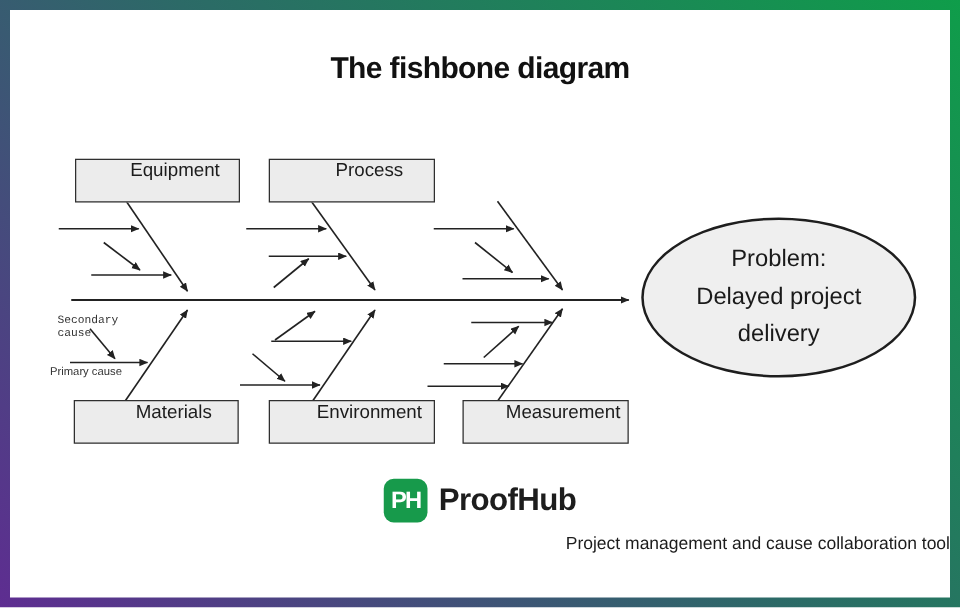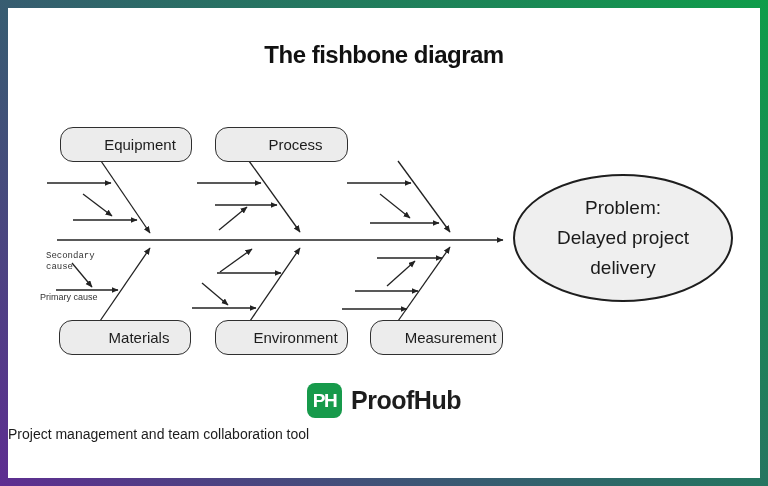--- a/index.html
+++ b/index.html
@@ -11,42 +11,42 @@
   .inner{position:relative;width:752px;height:470px;background:#ffffff;overflow:hidden;}
   .title{
     position:absolute;top:33px;left:0;width:100%;text-align:center;
     font-size:24px;font-weight:bold;color:#111;letter-spacing:-0.5px;margin:0;
   }
   svg.bones{position:absolute;left:0;top:0;width:752px;height:470px;}
   .bone{stroke:#222222;stroke-width:1.3;fill:none;}
   .spine{stroke:#222222;stroke-width:1.7;fill:none;}
   .cat-box{
     position:absolute;box-sizing:border-box;height:35px;
-    background:#ececec;border:1.6px solid #2f2f2f;border-radius:13px;
-    display:flex;align-items:center;justify-content:center;
+    background:#ececec;border:1.6px solid #2f2f2f;border-radius:0;
+    display:flex;align-items:flex-start;justify-content:center;
     font-size:15px;color:#1c1c1c;padding-left:28px;
   }
   .box-equipment{left:52px;top:119px;width:132px;}
   .box-process{left:207px;top:119px;width:133px;}
   .box-people{left:362px;top:119px;width:132px;}
   .box-materials{left:51px;top:312px;width:132px;}
   .box-environment{left:207px;top:312px;width:133px;}
   .box-measurement{left:362px;top:312px;width:133px;}
   .problem-ellipse{
     position:absolute;left:505px;top:166px;width:216px;height:124px;
     background:#efefef;border:2px solid #1e1e1e;border-radius:50%;
     display:flex;align-items:center;justify-content:center;text-align:center;
     font-size:19px;line-height:30px;color:#1a1a1a;white-space:pre-line;
   }
   .cause-label{
     position:absolute;font-size:9px;line-height:11px;color:#333;white-space:pre-line;
   }
   .label-secondary{left:38px;top:243px;font-family:Liberation Mono, monospace;}
   .label-primary{left:32px;top:284px;}
-  .footer{position:absolute;left:0;top:375px;width:100%;text-align:left;}
+  .footer{position:absolute;left:0;top:375px;width:100%;text-align:right;}
   .brand-row{display:flex;align-items:center;justify-content:center;gap:9px;}
   .logo-badge{
     width:35px;height:35px;border-radius:8px;background:#179a4b;
     display:flex;align-items:center;justify-content:center;
     color:#fff;font-weight:bold;font-size:19px;letter-spacing:-1.5px;
   }
   .brand-name{font-size:25px;font-weight:bold;color:#1d1d1d;letter-spacing:-0.5px;}
   .tagline{margin-top:8px;font-size:14px;color:#1c1c1c;}
 </style>
 </head>
@@ -132,17 +132,17 @@
 
     <div class="cause-label label-secondary">Secondary
 cause</div>
     <div class="cause-label label-primary">Primary cause</div>
 
     <div class="footer">
       <div class="brand-row">
         <div class="logo-badge">PH</div>
         <div class="brand-name">ProofHub</div>
       </div>
-      <div class="tagline">Project management and team collaboration tool</div>
+      <div class="tagline">Project management and cause collaboration tool</div>
     </div>
 
   </div>
 </div>
 
 </body></html>

